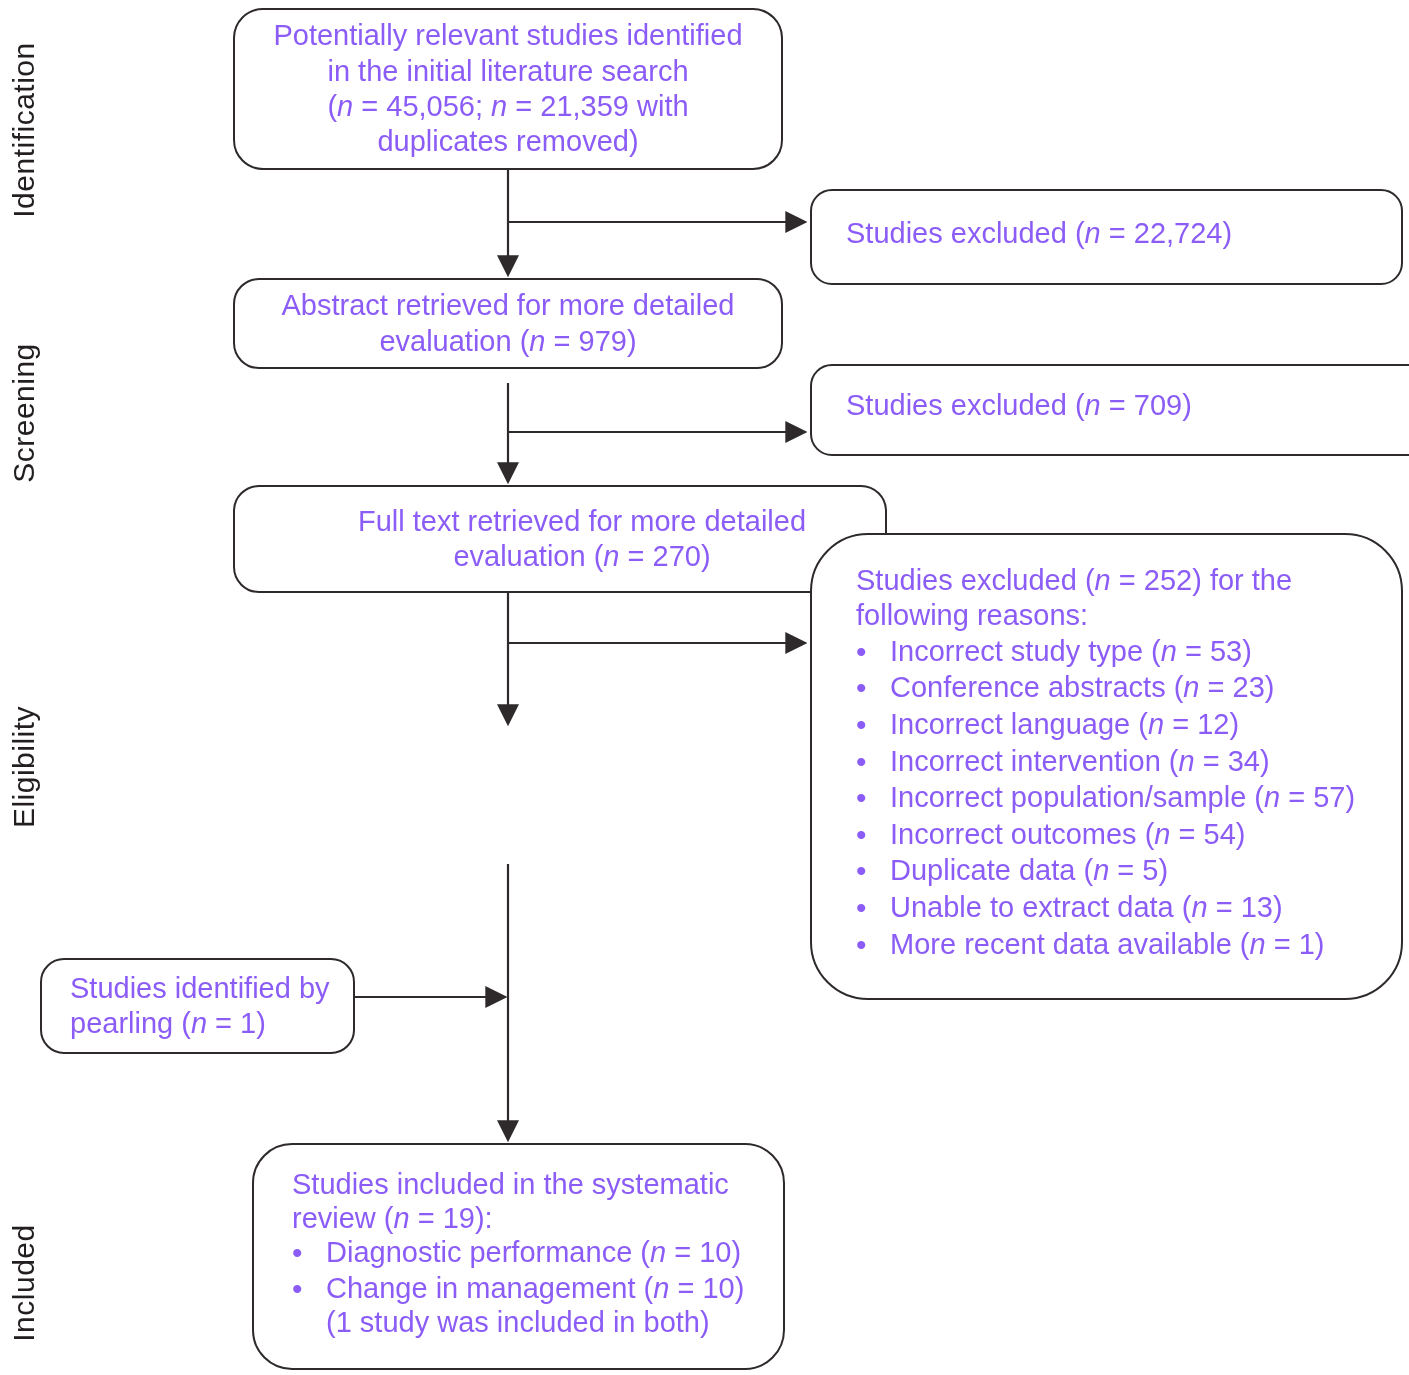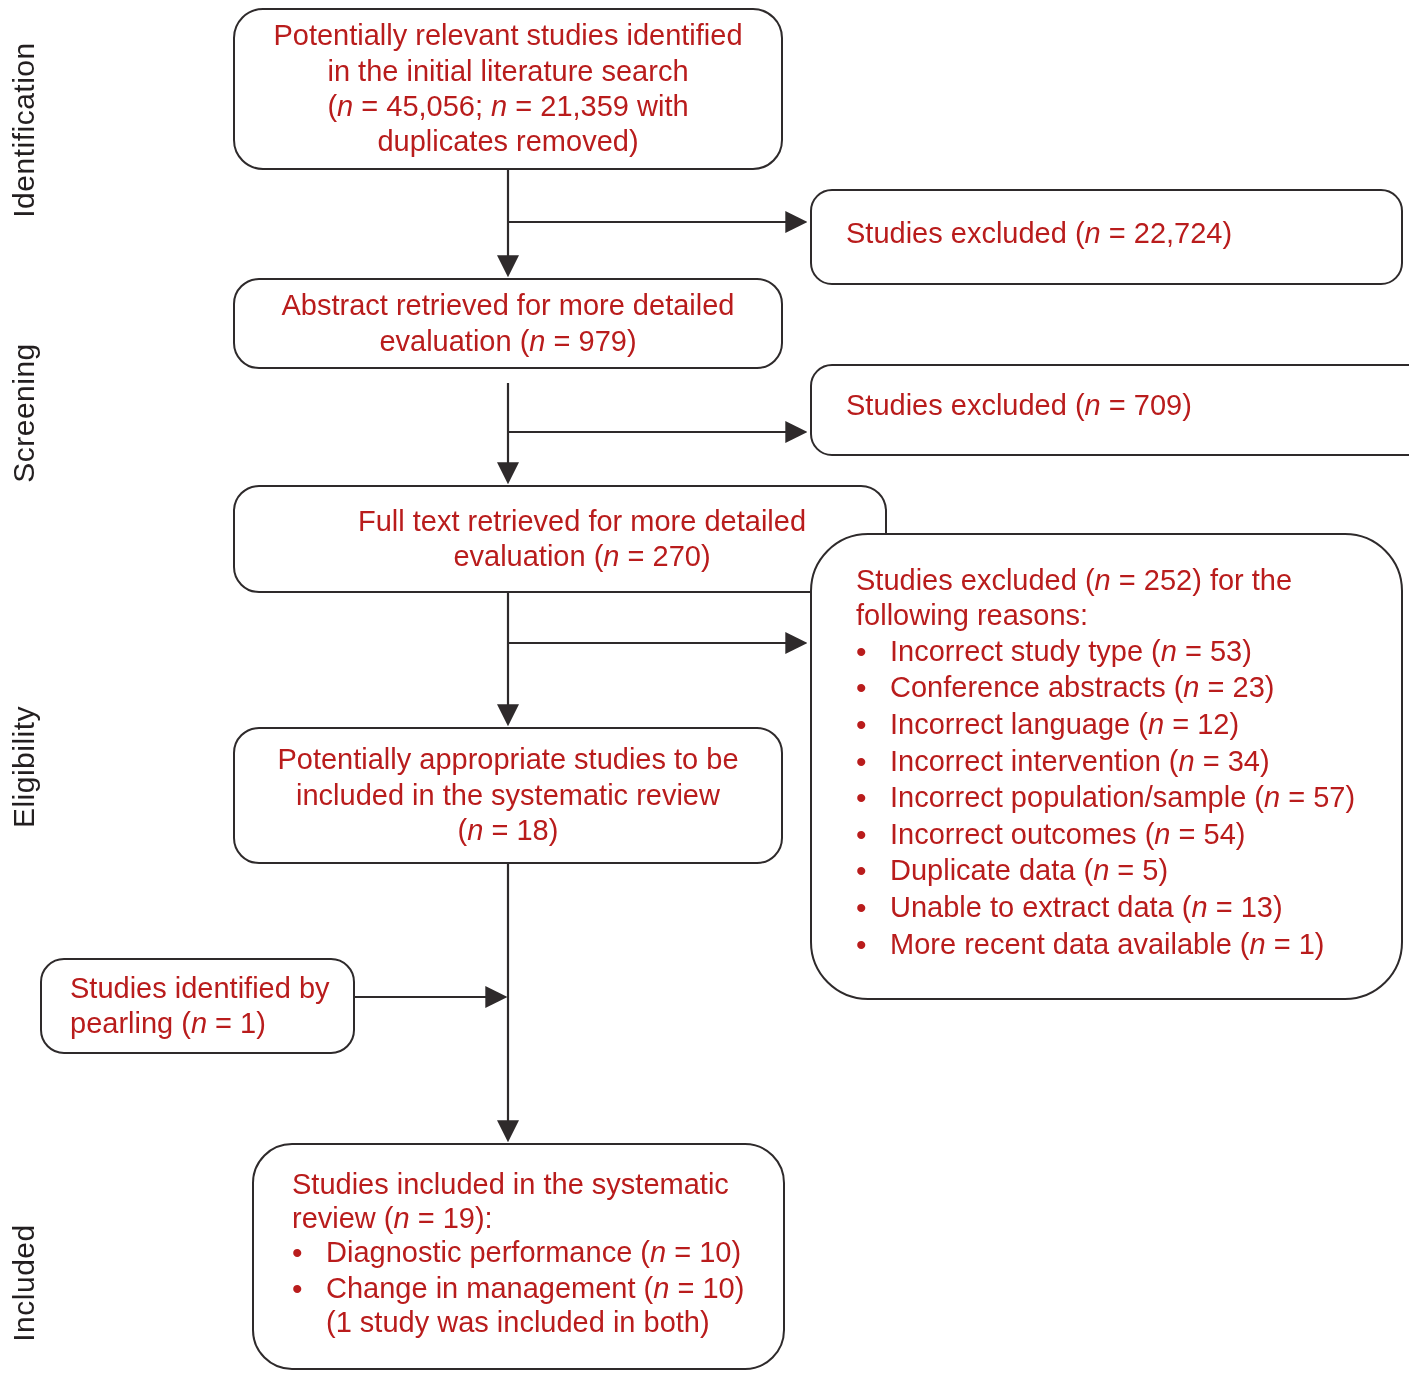--- a/index.html
+++ b/index.html
@@ -11,21 +11,21 @@
     color:#231f20;
     overflow:hidden;
   }
   .box{
     position:absolute;
     box-sizing:border-box;
     border:2.2px solid #2e2a2b;
     background:#ffffff;
     font-size:29px;
     line-height:1.22;
-    color:#b91c1c;
+    color:#8b5cf6;
     display:flex;
     flex-direction:column;
     justify-content:center;
   }
   .box.center{align-items:center;text-align:center;}
   .box.left{align-items:stretch;text-align:left;}
   .stage{
     position:absolute;
     left:24px;
     transform:translate(-50%,-50%) rotate(-90deg);
@@ -114,23 +114,20 @@
     <div class="li">
       <span class="dot">•</span>
       <span class="li-text">Unable to extract data (<i>n</i> = 13)</span>
     </div>
     <div class="li">
       <span class="dot">•</span>
       <span class="li-text">More recent data available (<i>n</i> = 1)</span>
     </div>
   </div>
 
-  <div class="box center" id="box-appropriate">
-    <div>Potentially appropriate studies to be<br>included in the systematic review<br>(<i>n</i> = 18)</div>
-  </div>
 
   <div class="box left" id="box-pearling">
     <div>Studies identified by<br>pearling (<i>n</i> = 1)</div>
   </div>
 
   <div class="box left" id="box-included">
     <div class="intro">Studies included in the systematic<br>review (<i>n</i> = 19):</div>
     <div class="li">
       <span class="dot">•</span>
       <span class="li-text">Diagnostic performance (<i>n</i> = 10)</span>

